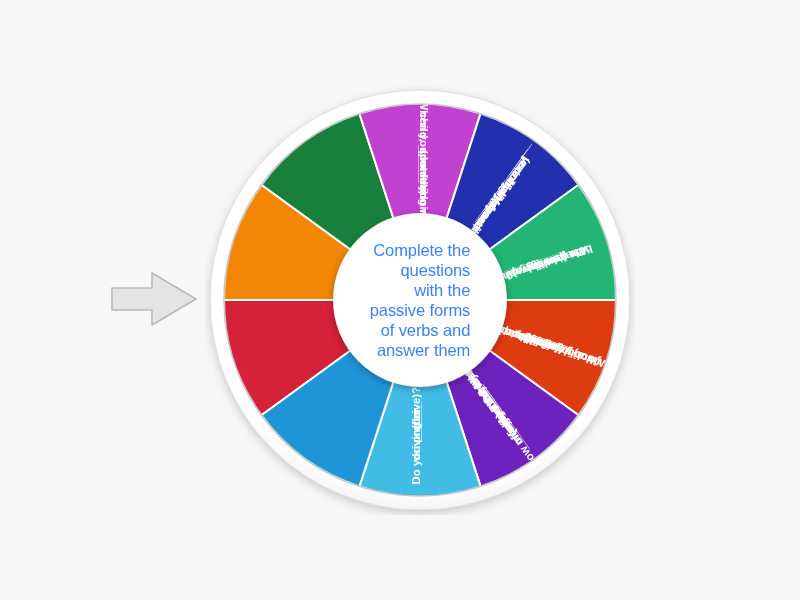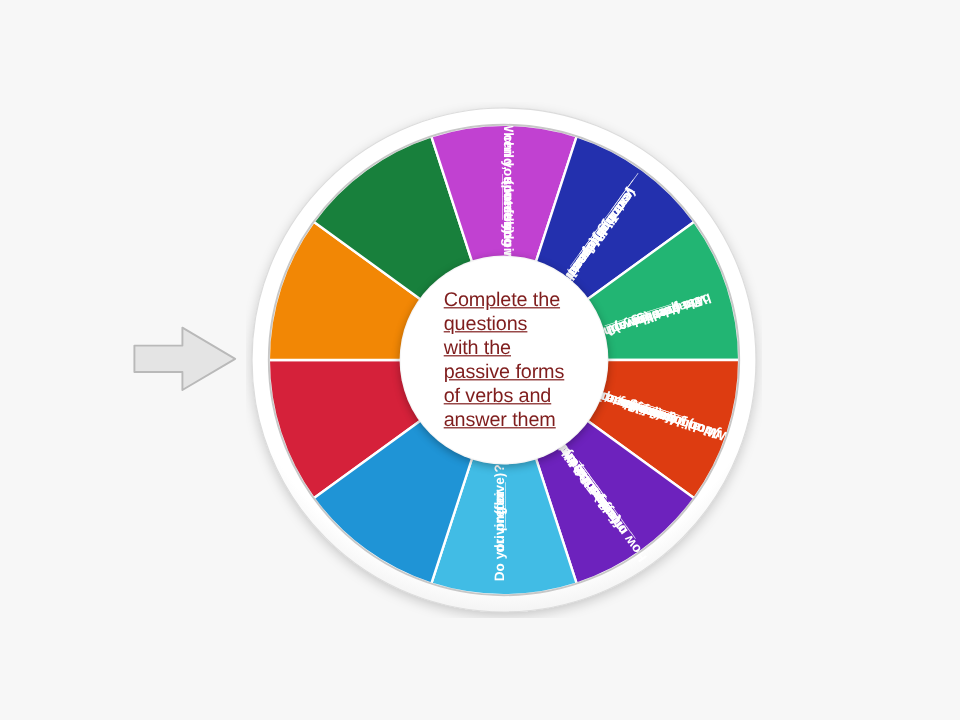--- a/index.html
+++ b/index.html
@@ -57,25 +57,24 @@
     box-shadow: 0 2px 7px rgba(0,0,0,0.30), inset 0 0 0 1px rgba(0,0,0,0.04);
     display: flex;
     align-items: center;
     justify-content: center;
     box-sizing: border-box;
     padding: 6px;
   }
   #hub-text {
     font-size: 16.5px;
     line-height: 1.22;
-    color: #7f1d1d;
-    text-align: left;
+    color: #3b82f6;
+    text-align: right;
     white-space: pre-line;
     letter-spacing: -0.1px;
-    text-decoration: underline;
   }
 
   .seg-label {
     font-size: 11.3px;
     font-weight: bold;
     fill: #ffffff;
     letter-spacing: 0.05px;
   }
 </style>
 </head>

